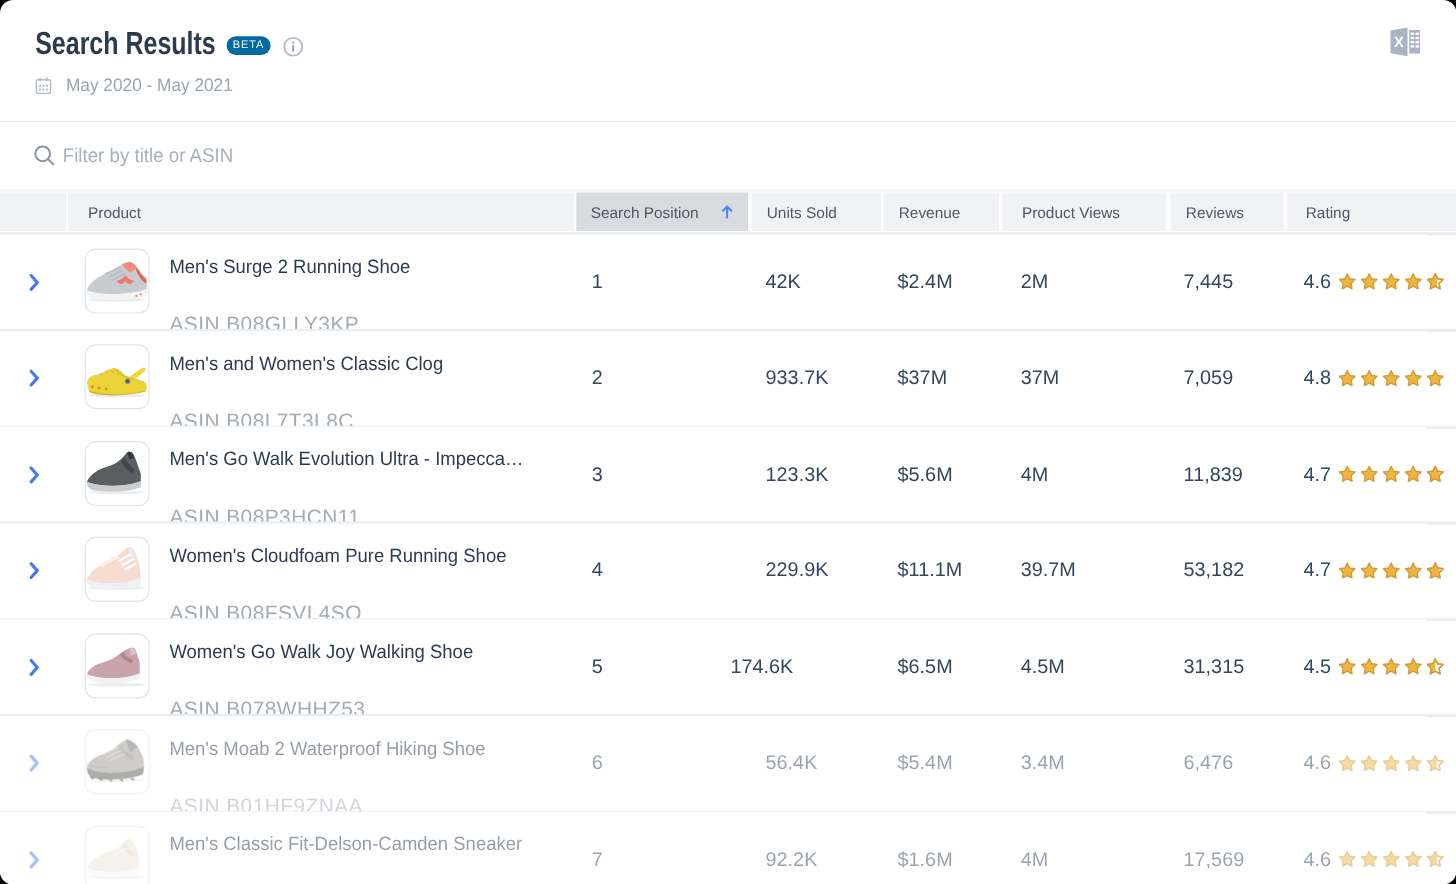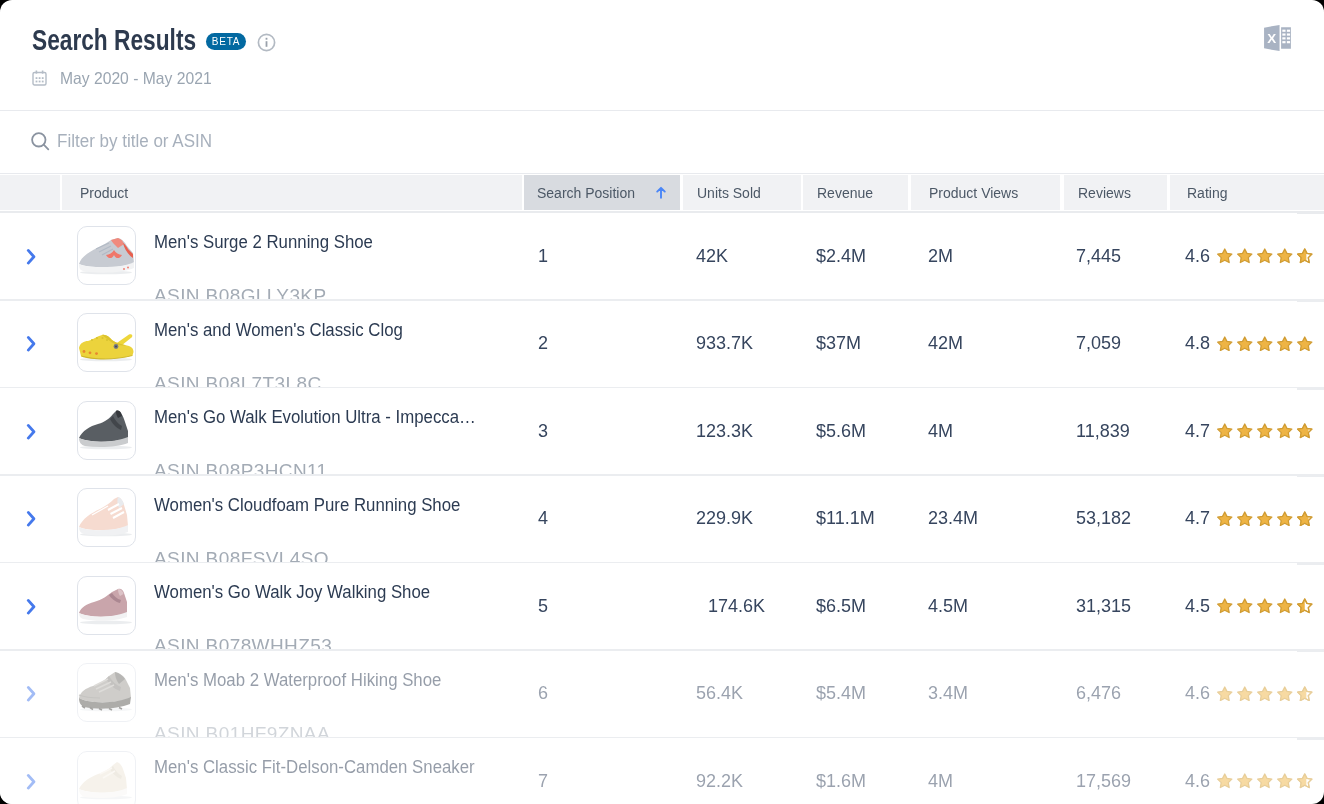--- a/index.html
+++ b/index.html
@@ -161,21 +161,21 @@
             <circle cx="14" cy="26" r="1.1" fill="#d8c32f"></circle>
             <circle cx="19" cy="24" r="1.1" fill="#d8c32f"></circle>
             <circle cx="24.5" cy="24" r="1.1" fill="#d8c32f"></circle>
             <circle cx="29" cy="26" r="1.1" fill="#d8c32f"></circle>
           </svg></div>
   <div class="title">Men's and Women's Classic Clog</div>
   <div class="asin">ASIN B08L7T3L8C</div>
   <div class="val" style="left:538px">2</div>
   <div class="val" style="left:696px">933.7K</div>
   <div class="val" style="left:816px">$37M</div>
-  <div class="val" style="left:928px">42M</div>
+  <div class="val" style="left:928px">37M</div>
   <div class="val" style="left:1076px">7,059</div>
   <div class="val" style="left:1185px">4.8</div>
   <svg class="st" style="left:1217px" viewBox="0 0 14.6 14.6">
           <polygon points="7.3,0.9 9.35,5.05 14.0,5.75 10.65,9.05 11.45,13.7 7.3,11.5 3.15,13.7 3.95,9.05 0.6,5.75 5.25,5.05" fill="#eeb444" stroke="#d09c33" stroke-width="1.2" stroke-linejoin="round"></polygon>
         </svg>
         <svg class="st" style="left:1237px" viewBox="0 0 14.6 14.6">
           <polygon points="7.3,0.9 9.35,5.05 14.0,5.75 10.65,9.05 11.45,13.7 7.3,11.5 3.15,13.7 3.95,9.05 0.6,5.75 5.25,5.05" fill="#eeb444" stroke="#d09c33" stroke-width="1.2" stroke-linejoin="round"></polygon>
         </svg>
         <svg class="st" style="left:1257px" viewBox="0 0 14.6 14.6">
           <polygon points="7.3,0.9 9.35,5.05 14.0,5.75 10.65,9.05 11.45,13.7 7.3,11.5 3.15,13.7 3.95,9.05 0.6,5.75 5.25,5.05" fill="#eeb444" stroke="#d09c33" stroke-width="1.2" stroke-linejoin="round"></polygon>
@@ -245,21 +245,21 @@
             <path d="M40 8 C43 9 45 12 46 15 L41 19 C39 15 39 11 40 8 Z" fill="#e9ebee"></path>
             <path d="M30 21 L41 15 M32.5 25 L44 19 M35 29 L46 23" stroke="#ffffff" stroke-width="2" fill="none"></path>
             <path d="M1 38 C1 42 3 44 6 45 C21 48 40 47 50 43 L50 36 C38 42 12 43 1 38 Z" fill="#f0f1f3"></path>
             <path d="M14 26 L30 17" stroke="#fff" stroke-width="1.2" fill="none"></path>
           </svg></div>
   <div class="title">Women's Cloudfoam Pure Running Shoe</div>
   <div class="asin">ASIN B08FSVL4SQ</div>
   <div class="val" style="left:538px">4</div>
   <div class="val" style="left:696px">229.9K</div>
   <div class="val" style="left:816px">$11.1M</div>
-  <div class="val" style="left:928px">23.4M</div>
+  <div class="val" style="left:928px">39.7M</div>
   <div class="val" style="left:1076px">53,182</div>
   <div class="val" style="left:1185px">4.7</div>
   <svg class="st" style="left:1217px" viewBox="0 0 14.6 14.6">
           <polygon points="7.3,0.9 9.35,5.05 14.0,5.75 10.65,9.05 11.45,13.7 7.3,11.5 3.15,13.7 3.95,9.05 0.6,5.75 5.25,5.05" fill="#eeb444" stroke="#d09c33" stroke-width="1.2" stroke-linejoin="round"></polygon>
         </svg>
         <svg class="st" style="left:1237px" viewBox="0 0 14.6 14.6">
           <polygon points="7.3,0.9 9.35,5.05 14.0,5.75 10.65,9.05 11.45,13.7 7.3,11.5 3.15,13.7 3.95,9.05 0.6,5.75 5.25,5.05" fill="#eeb444" stroke="#d09c33" stroke-width="1.2" stroke-linejoin="round"></polygon>
         </svg>
         <svg class="st" style="left:1257px" viewBox="0 0 14.6 14.6">
           <polygon points="7.3,0.9 9.35,5.05 14.0,5.75 10.65,9.05 11.45,13.7 7.3,11.5 3.15,13.7 3.95,9.05 0.6,5.75 5.25,5.05" fill="#eeb444" stroke="#d09c33" stroke-width="1.2" stroke-linejoin="round"></polygon>
@@ -288,21 +288,21 @@
   <div class="imgbox"><svg width="57" height="57" viewBox="0 0 57 57">
             <ellipse cx="28" cy="45.5" rx="26" ry="1.8" fill="#ebedef"></ellipse>
             <path d="M1 36 C3 30 9 27 16 25 C24 23 30 18 34 15 L40 12 C43 11 45 13 46 16 L49 25 L49 36 C35 41 12 41 1 36 Z" fill="#c9a5ab"></path>
             <path d="M34 16 C36 19 39 22 43 23 L42 26 C37 25 33 21 31 18 Z" fill="#ab8791"></path>
             <path d="M40 12 C43 12 45 14 45.5 17 L42 19 C40.5 17 40 14 40 12 Z" fill="#dcc3c7"></path>
             <path d="M1 36 C1 39 2 41 5 42 C20 45 38 44 49 40 L49 35 C35 41 12 41 1 36 Z" fill="#f2f2f3"></path>
           </svg></div>
   <div class="title">Women's Go Walk Joy Walking Shoe</div>
   <div class="asin">ASIN B078WHHZ53</div>
   <div class="val" style="left:538px">5</div>
-  <div class="val" style="left:708px">174.6K</div>
+  <div class="val" style="left:664px">174.6K</div>
   <div class="val" style="left:816px">$6.5M</div>
   <div class="val" style="left:928px">4.5M</div>
   <div class="val" style="left:1076px">31,315</div>
   <div class="val" style="left:1185px">4.5</div>
   <svg class="st" style="left:1217px" viewBox="0 0 14.6 14.6">
           <polygon points="7.3,0.9 9.35,5.05 14.0,5.75 10.65,9.05 11.45,13.7 7.3,11.5 3.15,13.7 3.95,9.05 0.6,5.75 5.25,5.05" fill="#eeb444" stroke="#d09c33" stroke-width="1.2" stroke-linejoin="round"></polygon>
         </svg>
         <svg class="st" style="left:1237px" viewBox="0 0 14.6 14.6">
           <polygon points="7.3,0.9 9.35,5.05 14.0,5.75 10.65,9.05 11.45,13.7 7.3,11.5 3.15,13.7 3.95,9.05 0.6,5.75 5.25,5.05" fill="#eeb444" stroke="#d09c33" stroke-width="1.2" stroke-linejoin="round"></polygon>
         </svg>

